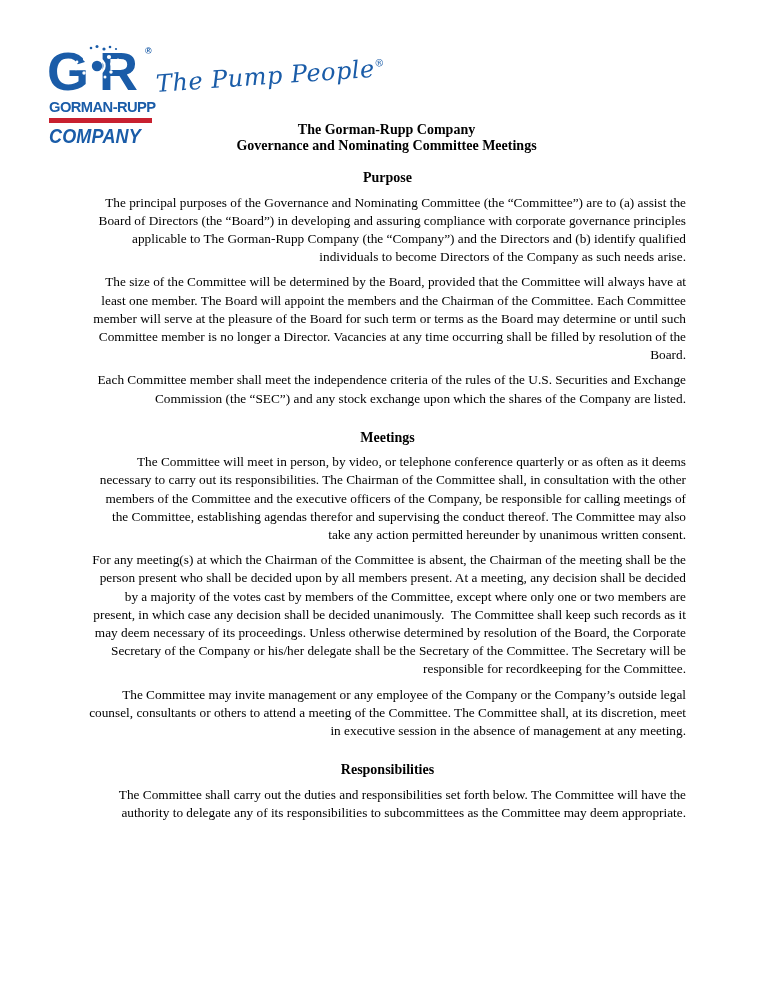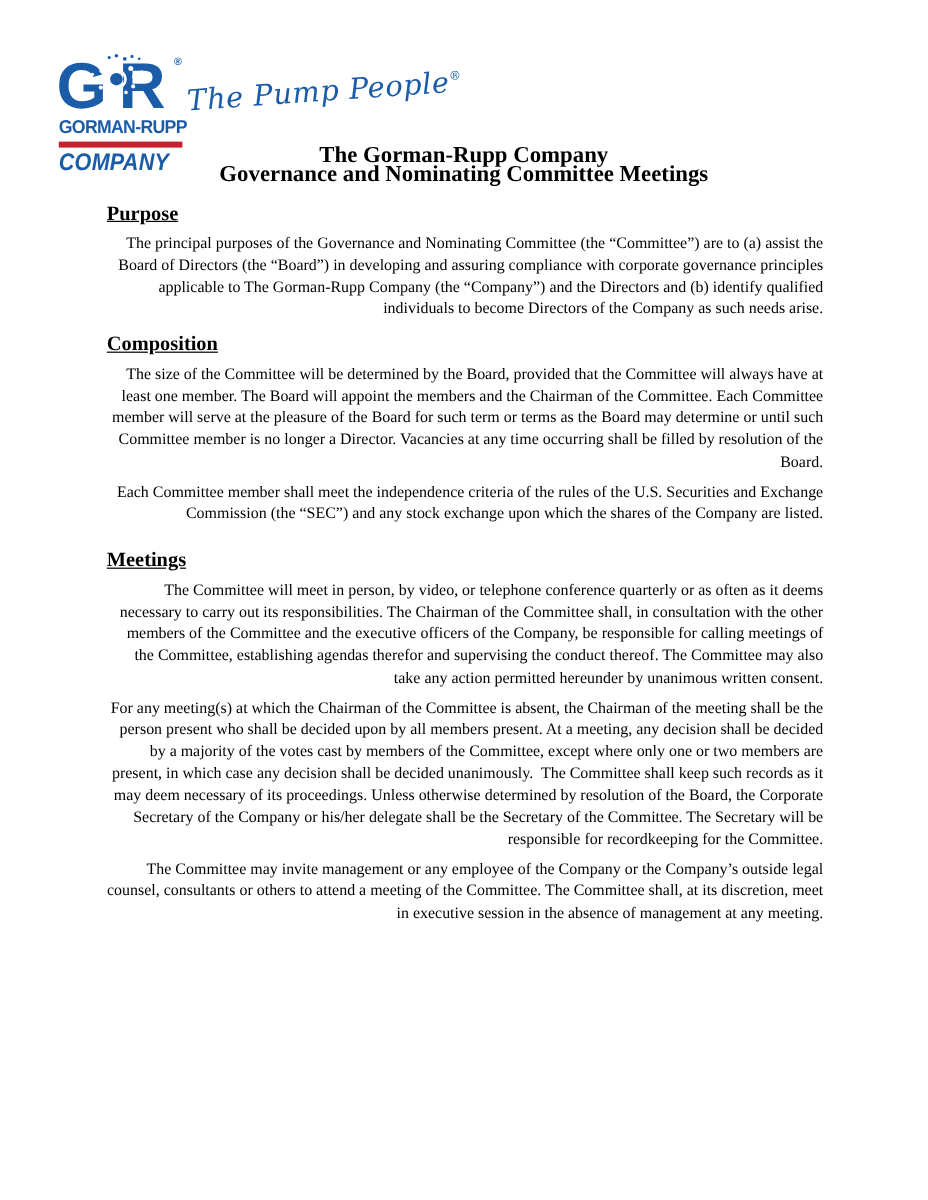--- a/index.html
+++ b/index.html
@@ -67,39 +67,39 @@
   .tagline sup { font-size: 10px; font-style: normal; vertical-align: 10px; }
 
   
   .doc-title {
     position: absolute;
     top: 122px;
     left: 0;
     width: 773px;
     text-align: center;
     font-weight: bold;
-    font-size: 19px;
+    font-size: 14px;
     line-height: 15.5px;
   }
 
   
   .content {
     position: absolute;
     left: 89px;
     top: 163px;
     width: 597px;
     font-size: 13.3px;
     line-height: 18.2px;
   }
   .section-heading {
-    font-size: 17px;
+    font-size: 14px;
     line-height: 15.5px;
     font-weight: bold;
-    text-decoration: underline;
     margin: 13px 0 8px 0;
+    text-align: center;
   }
   .section:first-child .section-heading { margin-top: 7px; }
   .section-meetings .section-heading,
   .section-responsibilities .section-heading { margin-top: 22px; }
   .content p {
     margin: 0 0 7px 0;
     white-space: pre-wrap;
     text-align: right;
   }
 </style>
@@ -155,27 +155,30 @@
   </div>
 
   <div class="content">
 
     <div class="section section-purpose">
       <div class="section-heading">Purpose</div>
       <p>The principal purposes of the Governance and Nominating Committee (the “Committee”) are to (a) assist the Board of Directors (the “Board”) in developing and assuring compliance with corporate governance principles applicable to The Gorman-Rupp Company (the “Company”) and the Directors and (b) identify qualified individuals to become Directors of the Company as such needs arise.</p>
     </div>
 
     <div class="section section-composition">
-      <div class="section-heading">Composition</div>
       <p>The size of the Committee will be determined by the Board, provided that the Committee will always have at least one member. The Board will appoint the members and the Chairman of the Committee. Each Committee member will serve at the pleasure of the Board for such term or terms as the Board may determine or until such Committee member is no longer a Director. Vacancies at any time occurring shall be filled by resolution of the Board.</p>
       <p>Each Committee member shall meet the independence criteria of the rules of the U.S. Securities and Exchange Commission (the “SEC”) and any stock exchange upon which the shares of the Company are listed.</p>
     </div>
 
     <div class="section section-meetings">
       <div class="section-heading">Meetings</div>
       <p>The Committee will meet in person, by video, or telephone conference quarterly or as often as it deems necessary to carry out its responsibilities. The Chairman of the Committee shall, in consultation with the other members of the Committee and the executive officers of the Company, be responsible for calling meetings of the Committee, establishing agendas therefor and supervising the conduct thereof. The Committee may also take any action permitted hereunder by unanimous written consent.</p>
       <p>For any meeting(s) at which the Chairman of the Committee is absent, the Chairman of the meeting shall be the person present who shall be decided upon by all members present. At a meeting, any decision shall be decided by a majority of the votes cast by members of the Committee, except where only one or two members are present, in which case any decision shall be decided unanimously.  The Committee shall keep such records as it may deem necessary of its proceedings. Unless otherwise determined by resolution of the Board, the Corporate Secretary of the Company or his/her delegate shall be the Secretary of the Committee. The Secretary will be responsible for recordkeeping for the Committee.</p>
       <p>The Committee may invite management or any employee of the Company or the Company’s outside legal counsel, consultants or others to attend a meeting of the Committee. The Committee shall, at its discretion, meet in executive session in the absence of management at any meeting.</p>
     </div>
 
+    <div class="section section-responsibilities">
+      <div class="section-heading">Responsibilities</div>
+      <p>The Committee shall carry out the duties and responsibilities set forth below. The Committee will have the authority to delegate any of its responsibilities to subcommittees as the Committee may deem appropriate.</p>
+    </div>
 
   </div>
 </div>
 
 </body></html>

